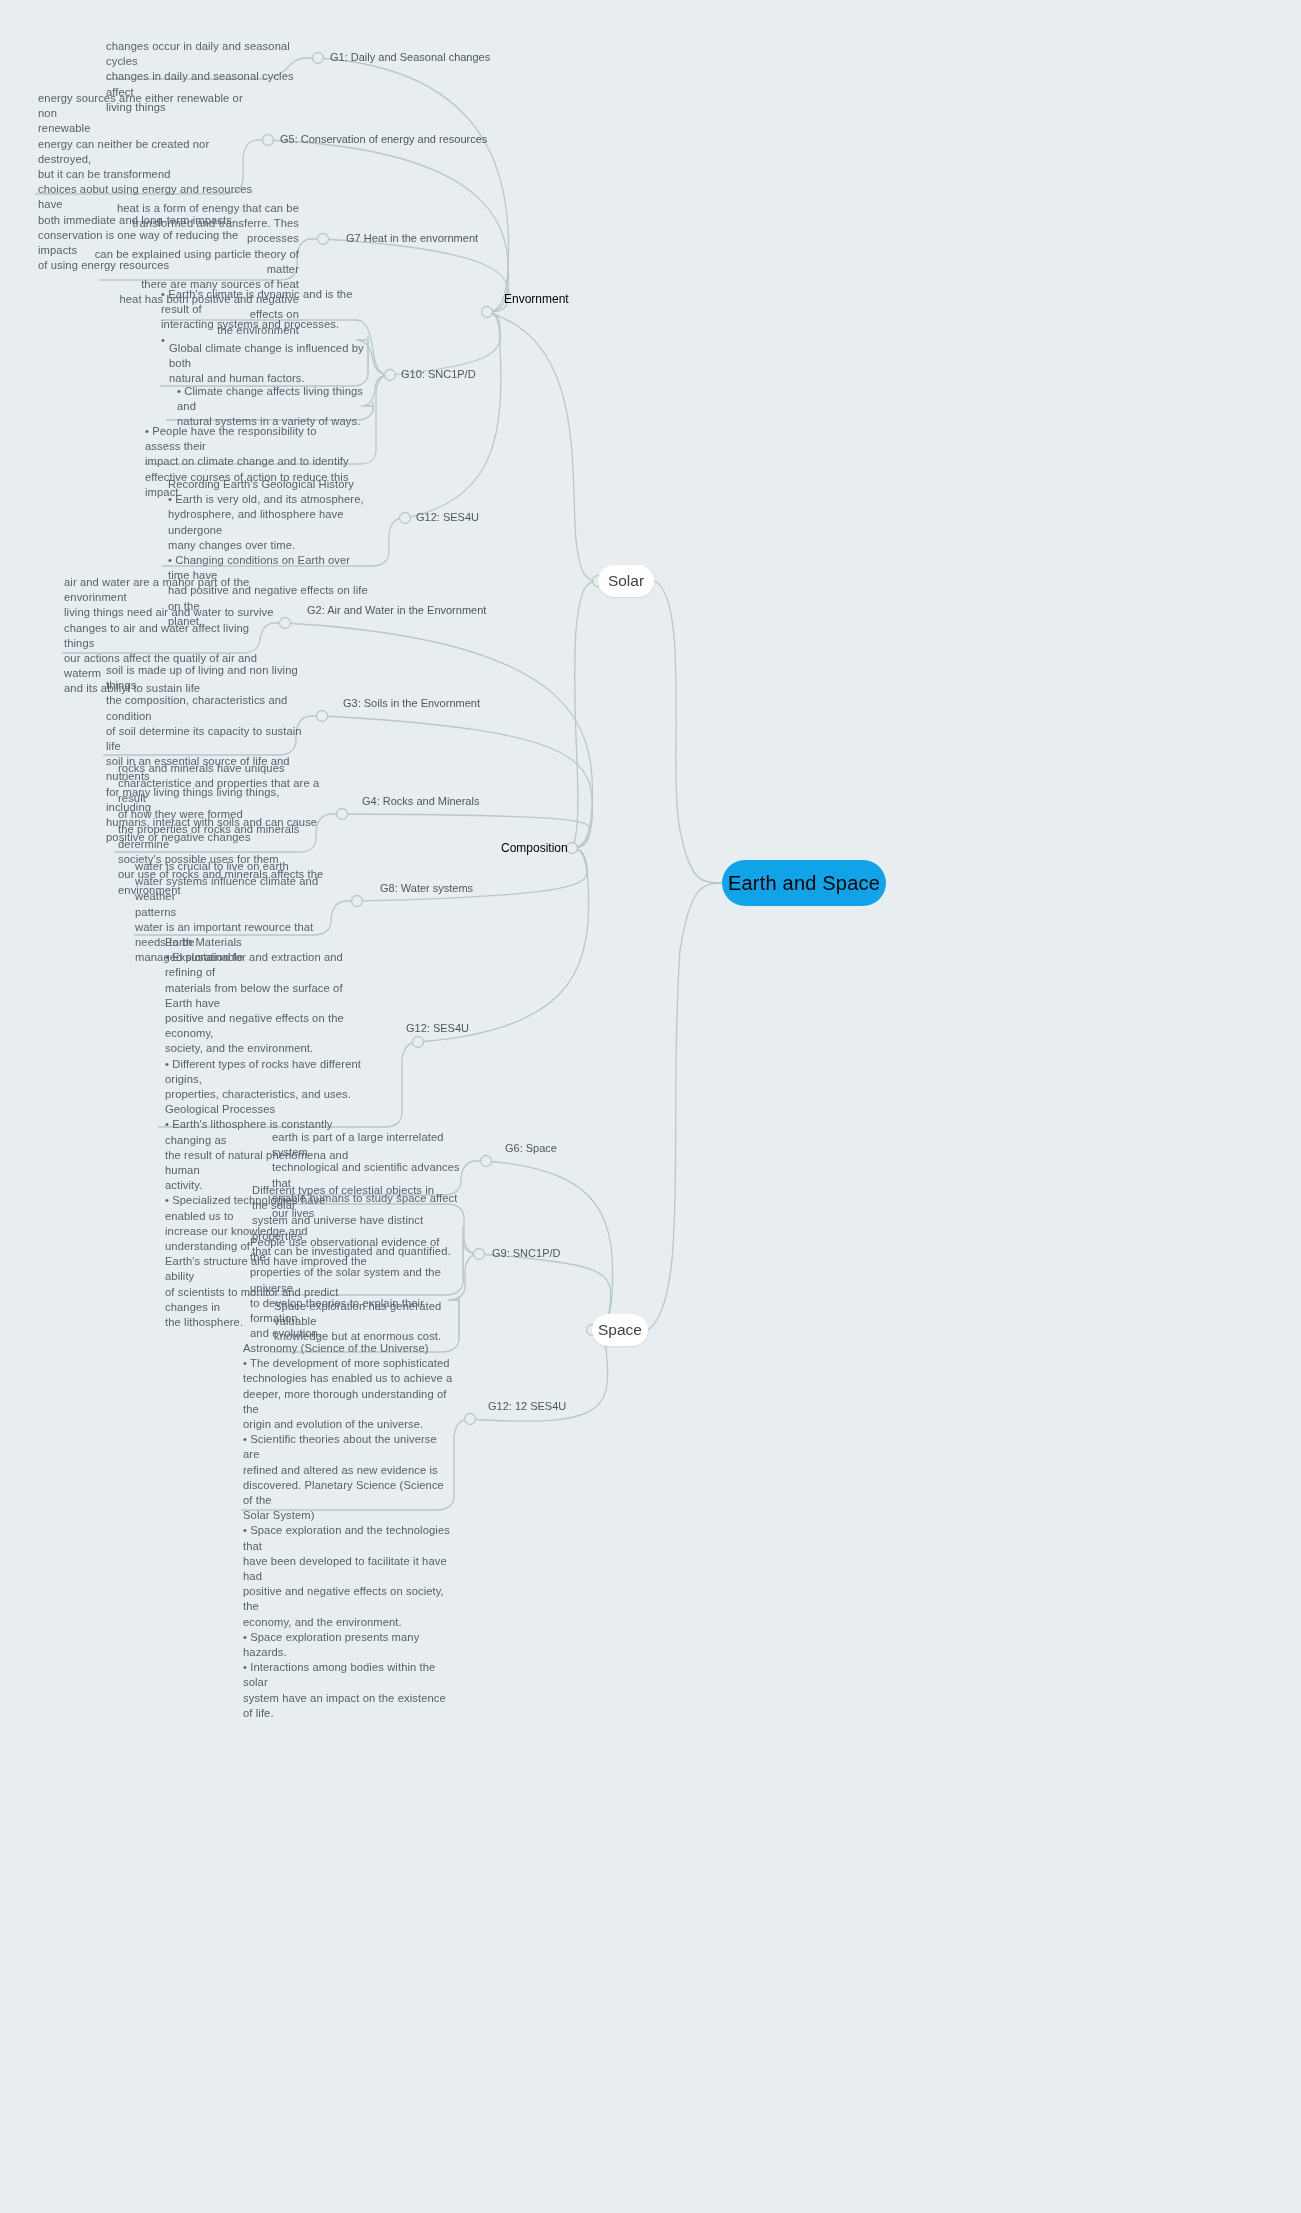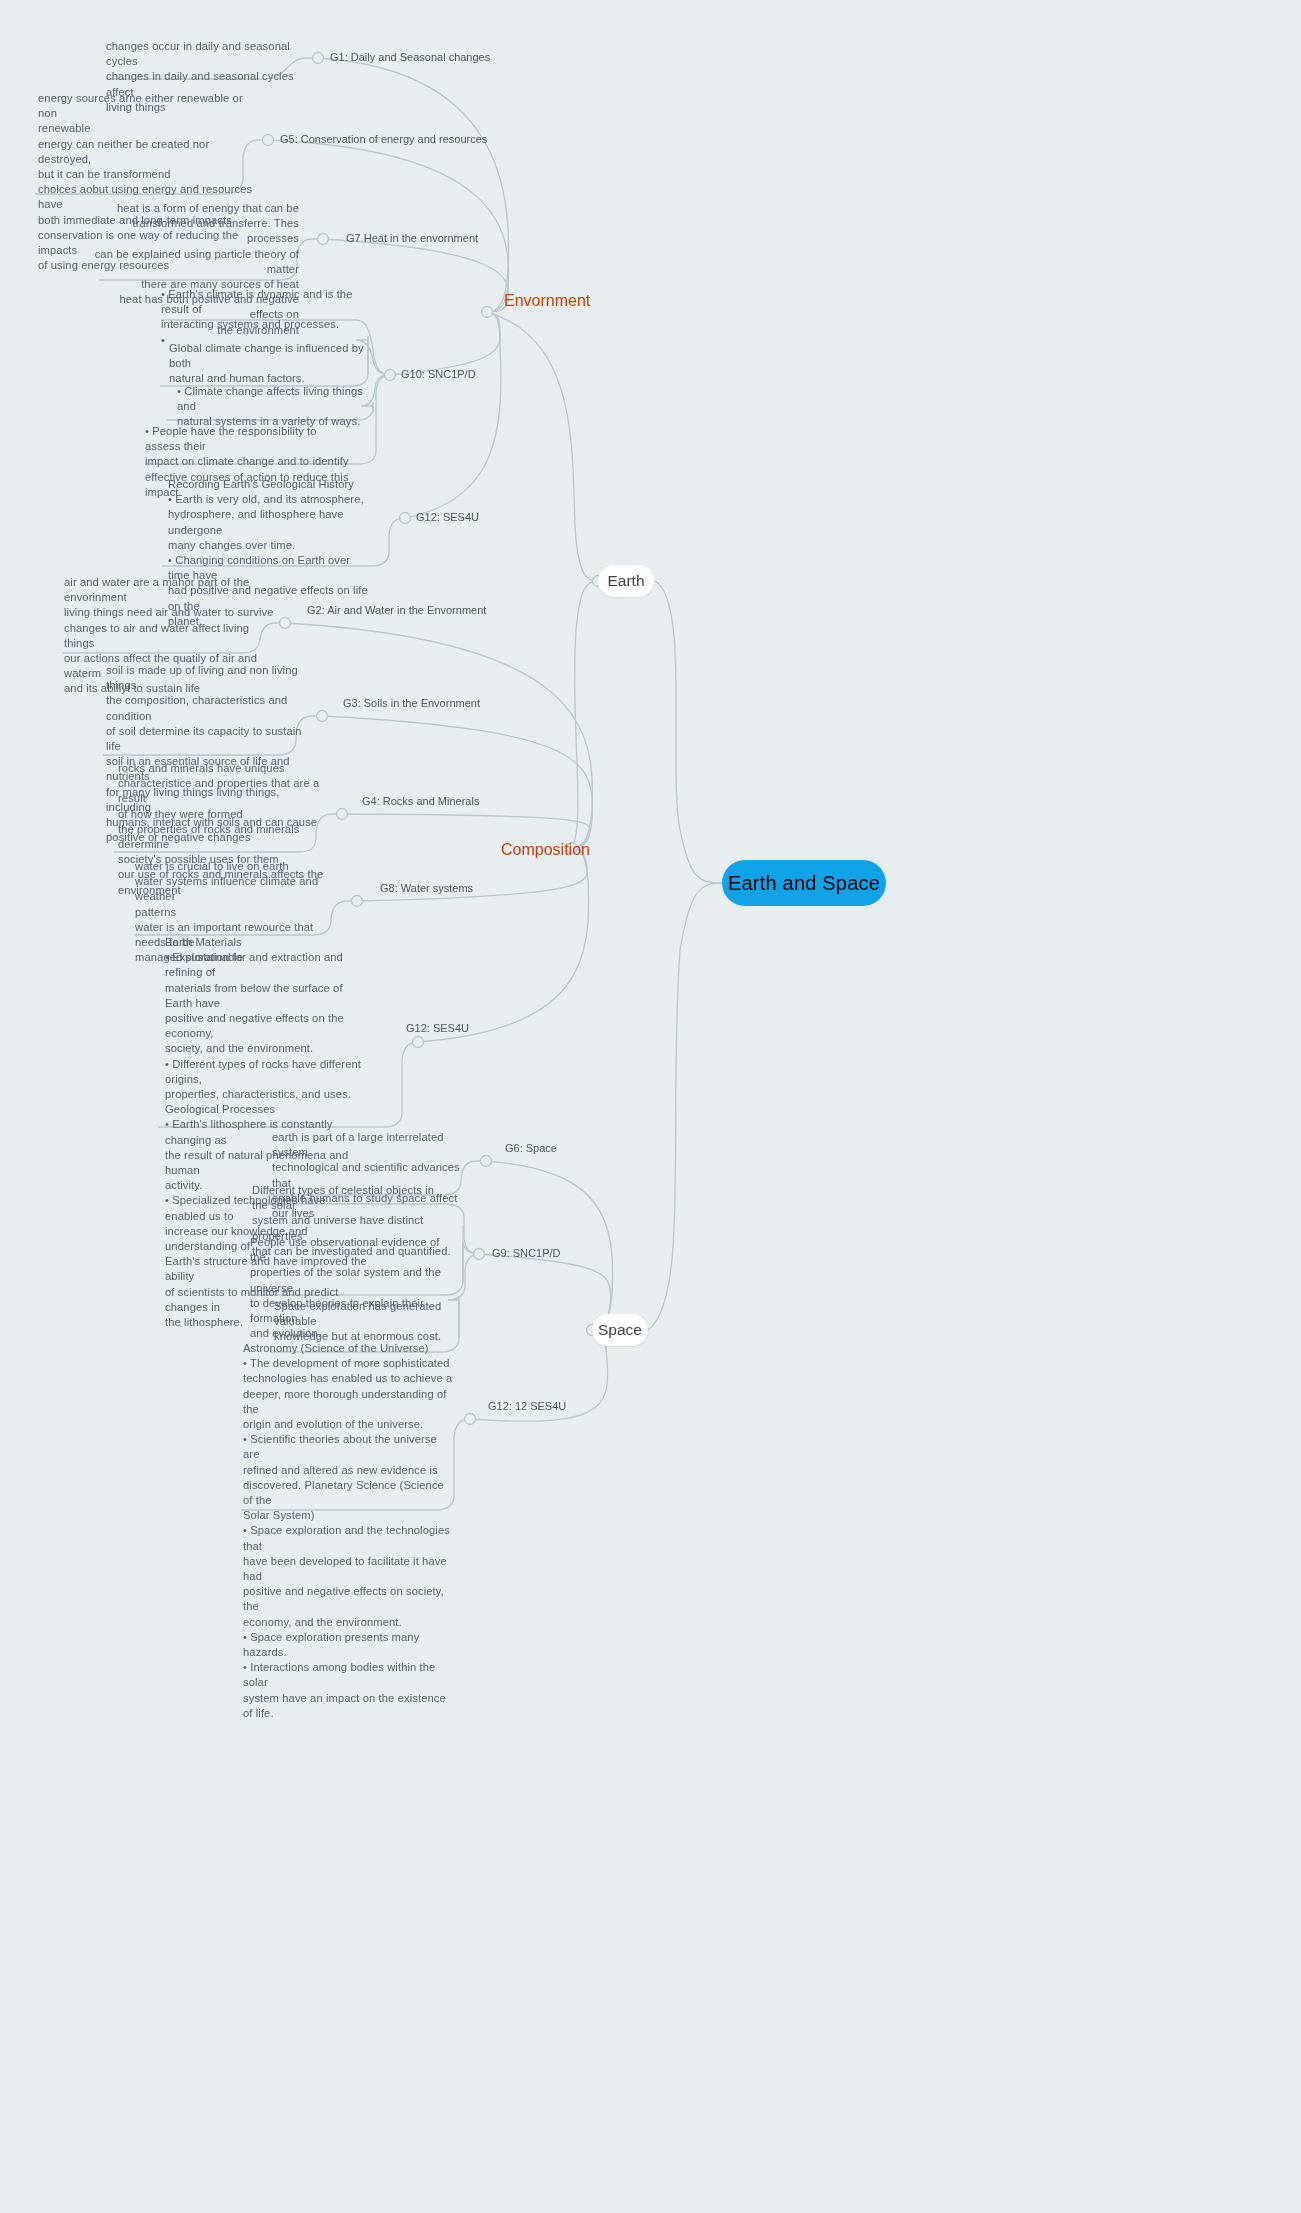--- a/index.html
+++ b/index.html
@@ -34,22 +34,22 @@
   .blabel {
     position: absolute;
     color: #4d565e;
     font-size: 11px;
     line-height: 15px;
     white-space: nowrap;
   }
   
   .clabel {
     position: absolute;
-    color: #c2410c;
-    font-size: 16px;
+    color: #000000;
+    font-size: 12px;
     white-space: nowrap;
   }
   
   .pill {
     position: absolute;
     background: #ffffff;
     border-radius: 20px;
     color: #3c4349;
     font-size: 15.5px;
     display: flex;
@@ -154,21 +154,21 @@
       <circle cx="357" cy="901" r="5.5"></circle>
       <circle cx="418" cy="1042" r="5.5"></circle>
       <circle cx="486" cy="1161" r="5.5"></circle>
       <circle cx="479" cy="1254" r="5.5"></circle>
       <circle cx="470" cy="1419" r="5.5"></circle>
     </g>
   </svg>
 
   <div id="root-node" style="left:722px; top:860px; width:164px; height:46px;">Earth and Space</div>
 
-  <div class="pill" style="left:598px; top:565px; width:56px; height:32px;">Earth</div>
+  <div class="pill" style="left:598px; top:565px; width:56px; height:32px;">Solar</div>
   <div class="pill" style="left:592px; top:1314px; width:56px; height:32px;">Space</div>
 
   <div class="clabel" style="left:504px; top:292px;">Envornment</div>
   <div class="clabel" style="left:501px; top:841px;">Composition</div>
 
   <div class="blabel" style="left:330px; top:50px;">G1: Daily and Seasonal changes</div>
   <div class="blabel" style="left:280px; top:132px;">G5: Conservation of energy and resources</div>
   <div class="blabel" style="left:346px; top:231px;">G7 Heat in the envornment</div>
   <div class="blabel" style="left:401px; top:367px;">G10: SNC1P/D</div>
   <div class="blabel" style="left:416px; top:510px;">G12: SES4U</div>

